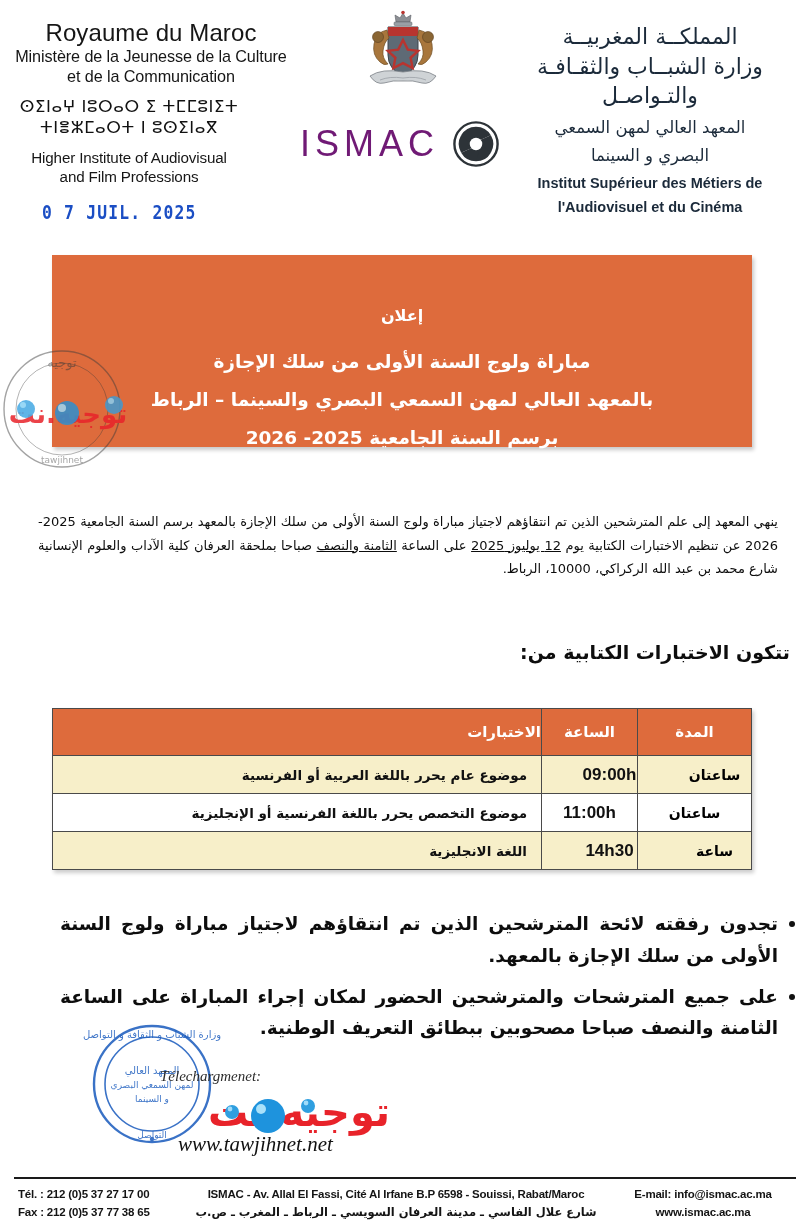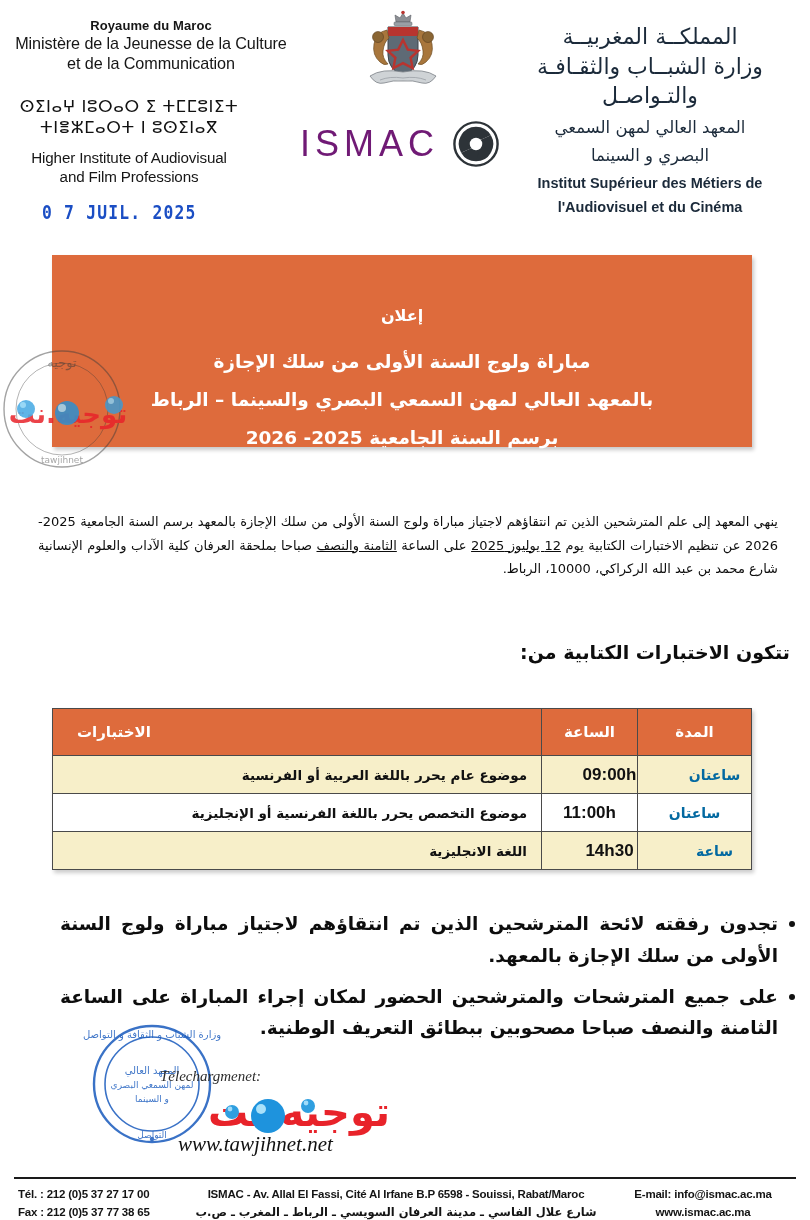--- a/index.html
+++ b/index.html
@@ -25,22 +25,22 @@
   .hdr-fr {
     position: absolute;
     left: 6px;
     top: 18px;
     width: 290px;
     text-align: center;
     line-height: 1.22;
     color: #161616;
   }
   .hdr-fr .l1 {
-    font-size: 13px;
-    font-weight: bold;
+    font-size: 24px;
+    font-weight: normal;
     letter-spacing: .1px;
   }
   .hdr-fr .l2 {
     font-size: 16.2px;
     letter-spacing: -.1px;
   }
   .tifinagh {
     position: absolute;
     left: 4px;
     top: 96px;
@@ -208,30 +208,30 @@
   .tbl thead th {
     background: #de6b3c;
     color: #ffffff;
     font-size: 15px;
     font-weight: bold;
     height: 46px;
     font-family: "DejaVu Sans", sans-serif;
   }
   .tbl .c-duration { width: 113px; text-align: center; }
   .tbl .c-hour     { width: 95px;  text-align: center; }
-  .tbl .c-exam     { text-align: left; padding-left: 24px; }
+  .tbl .c-exam     { text-align: right; padding-left: 24px; }
   .tbl tbody tr { height: 38px; }
   .tbl tbody tr.alt td { background: #f7efc9; padding-left: 40px; }
   .tbl tbody tr.plain td { background: #ffffff; }
   .tbl td.dur {
     text-align: center;
     font-size: 14px;
     font-weight: bold;
     font-family: "DejaVu Sans", sans-serif;
-    color: #0369a1;
+    color: #000000;
   }
   .tbl td.hr {
     text-align: center;
     font-size: 17px;
     font-weight: bold;
     color: #111;
   }
   .tbl td.ex {
     text-align: right;
     padding-right: 14px;

